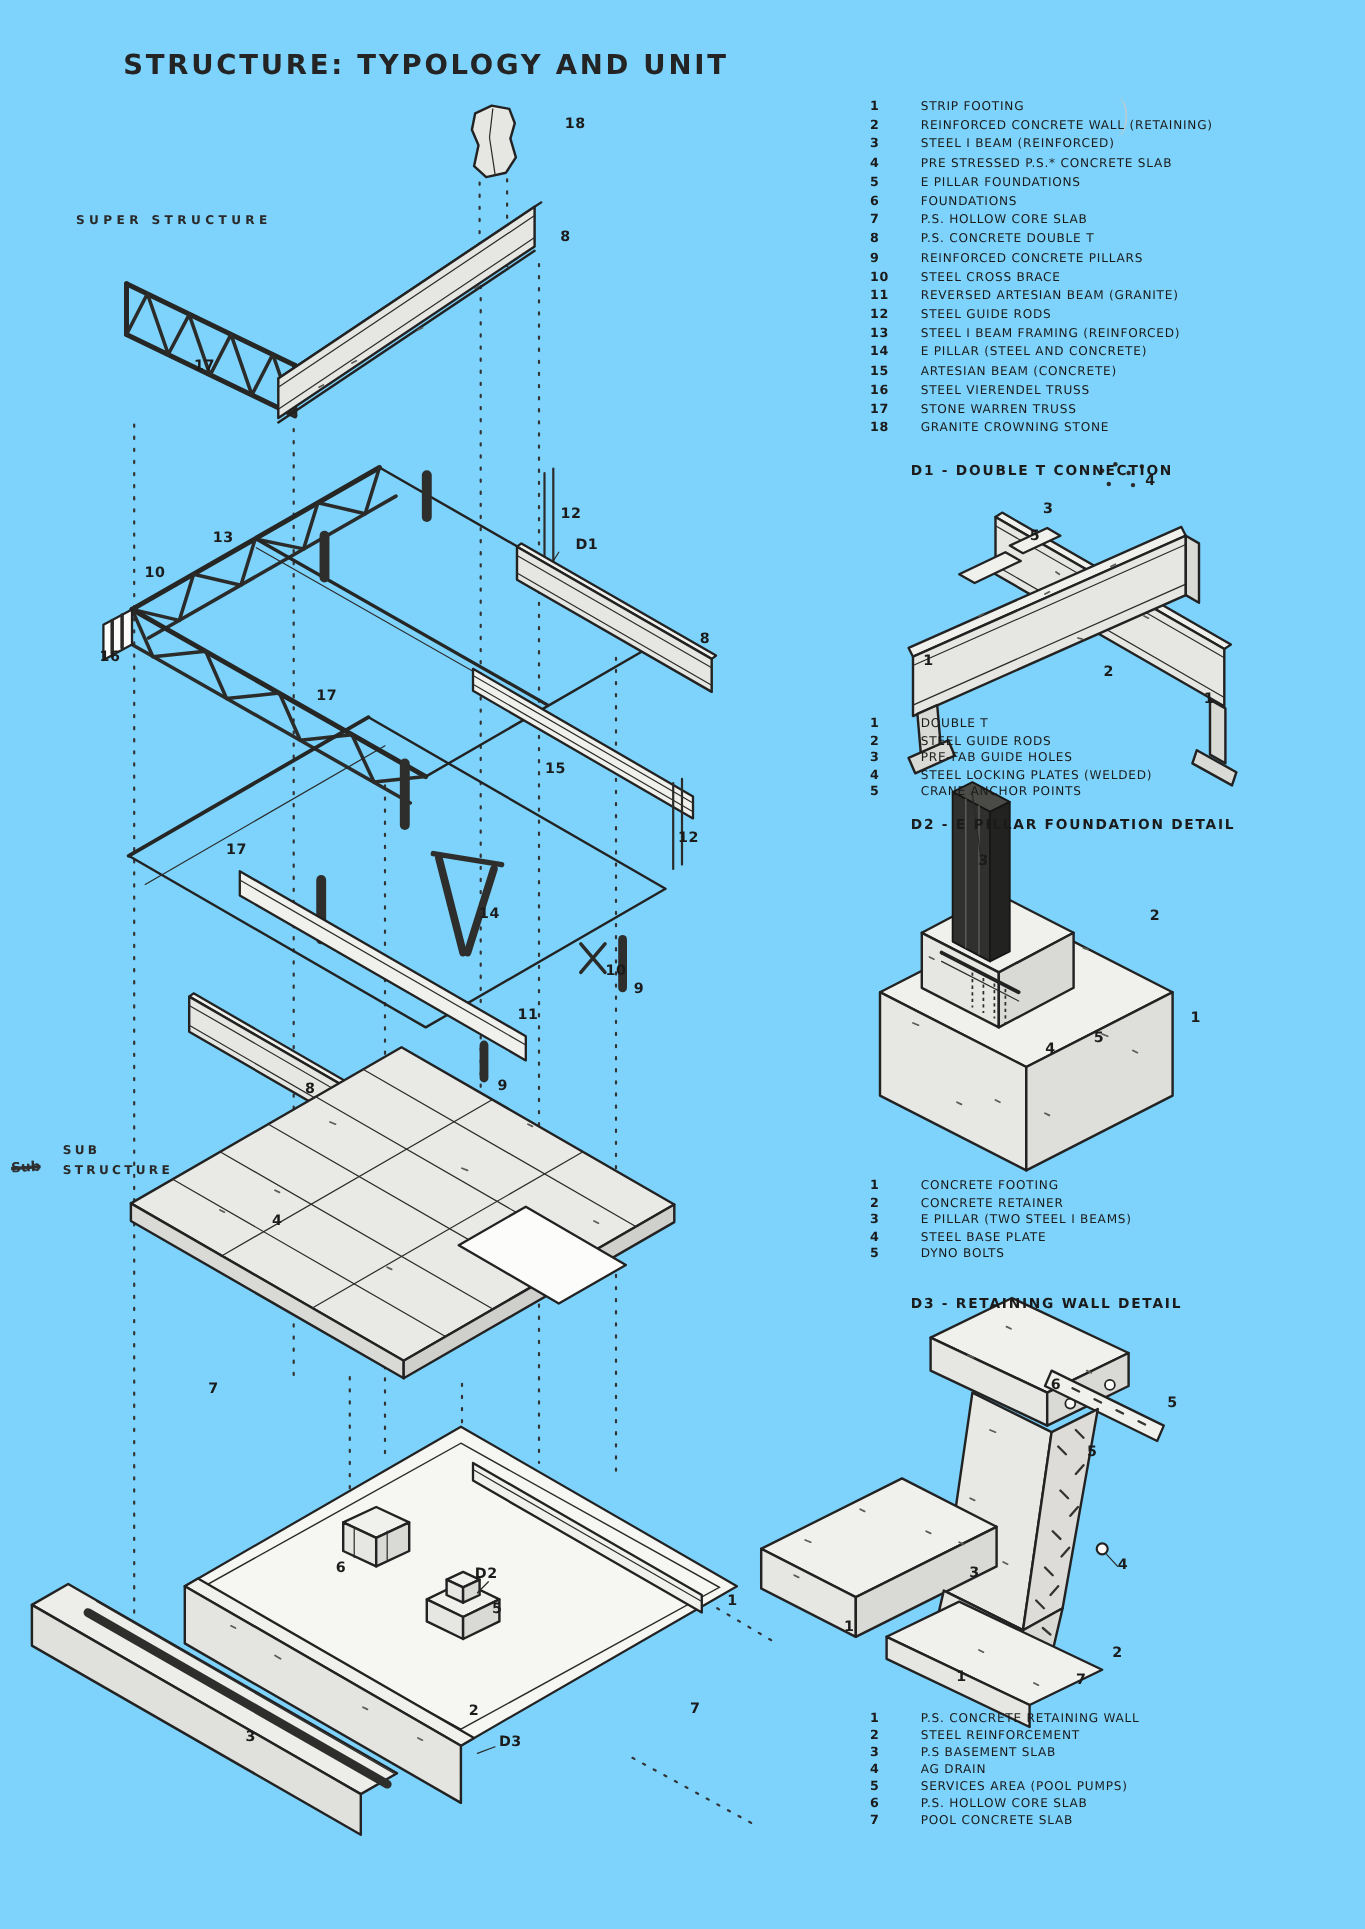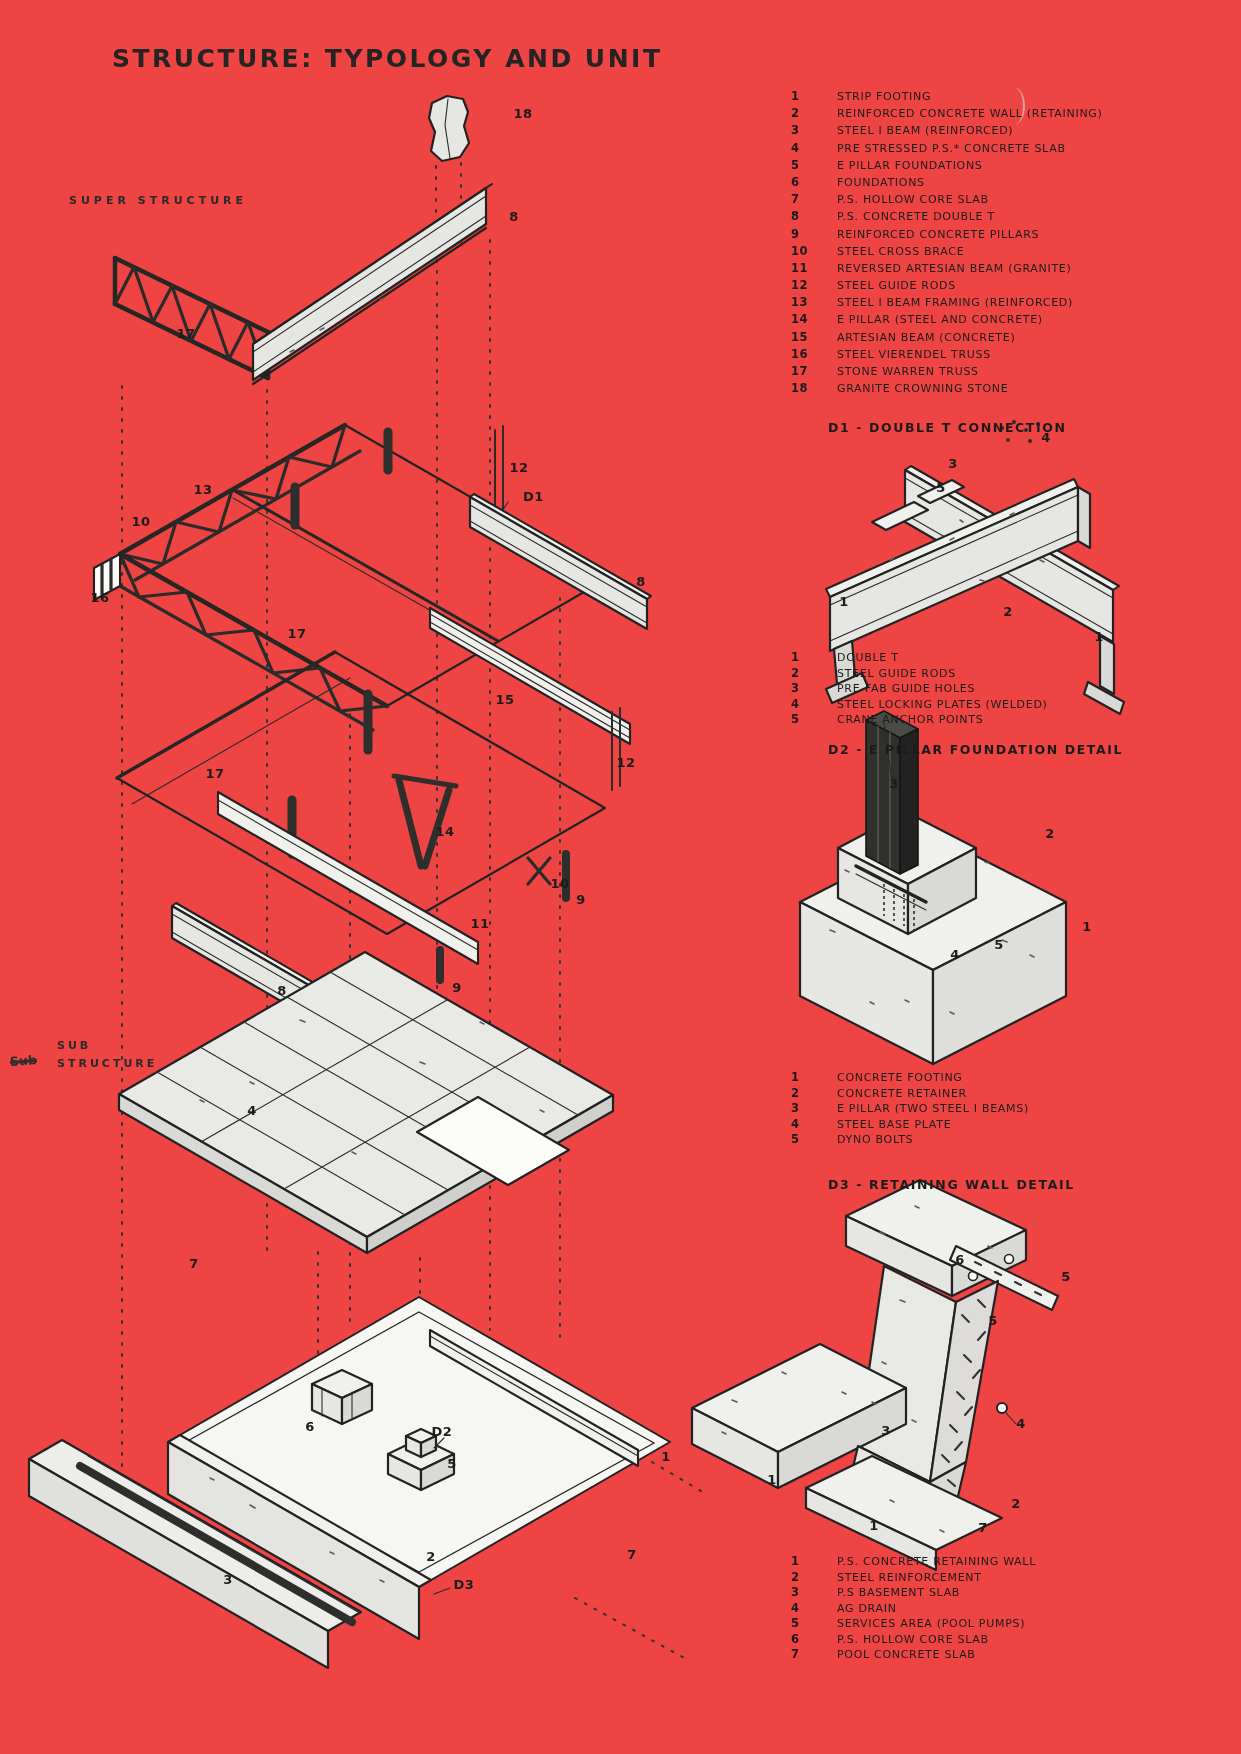--- a/index.html
+++ b/index.html
@@ -1,16 +1,16 @@
 <!DOCTYPE html>
 <html><head>
 <meta charset="utf-8">
 <style>
   html,body{margin:0;padding:0;background:#9a9a9a;}
-  .page{position:relative;width:1241px;height:1754px;background:#ef4444;margin:0 auto;
+  .page{position:relative;width:1241px;height:1754px;background:#7dd3fc;margin:0 auto;
         font-family:"DejaVu Sans",sans-serif;color:#1b1b1b;overflow:hidden;}
   svg.art{position:absolute;left:0;top:0;width:1241px;height:1754px;}
   
   .ink{stroke:#222;stroke-width:2.2;stroke-linejoin:round;stroke-linecap:round;fill:none}
   .inkf{stroke:#222;stroke-width:2.2;stroke-linejoin:round;fill:#e6e6e2}
   .inkf2{stroke:#222;stroke-width:2.2;stroke-linejoin:round;fill:#d9d9d5}
   .inkf3{stroke:#222;stroke-width:2.1;stroke-linejoin:round;fill:#f0f0ec}
   .paperf{stroke:#222;stroke-width:2.1;stroke-linejoin:round;fill:#fcfcfa}
   .darkf{fill:#30302e;stroke:#161616;stroke-width:1.6;stroke-linejoin:round}
   .thin{stroke:#2a2a2a;stroke-width:1.1;fill:none;stroke-linecap:round}

